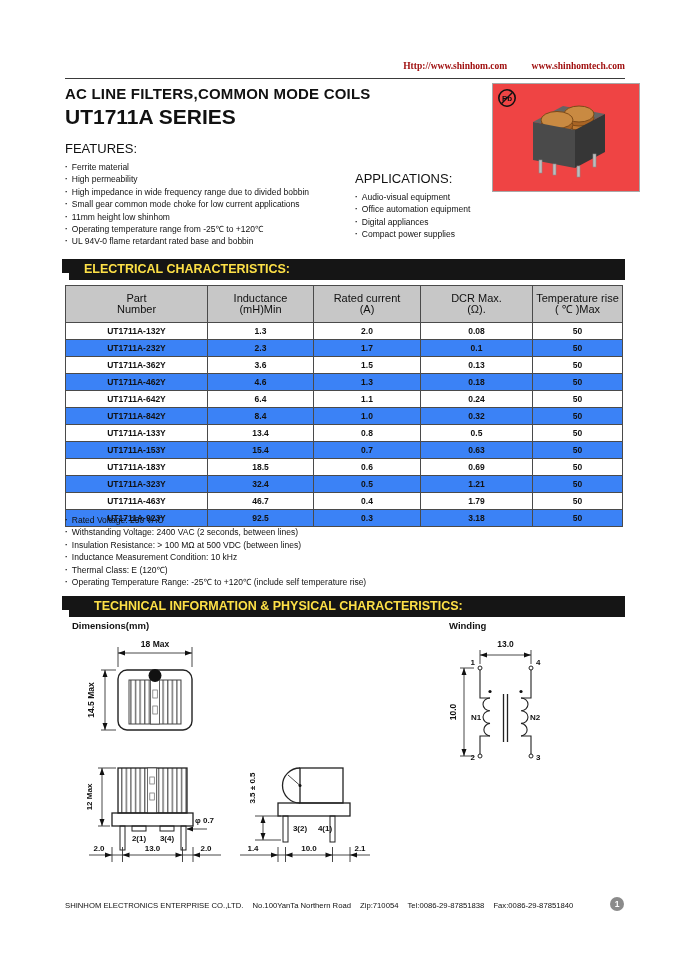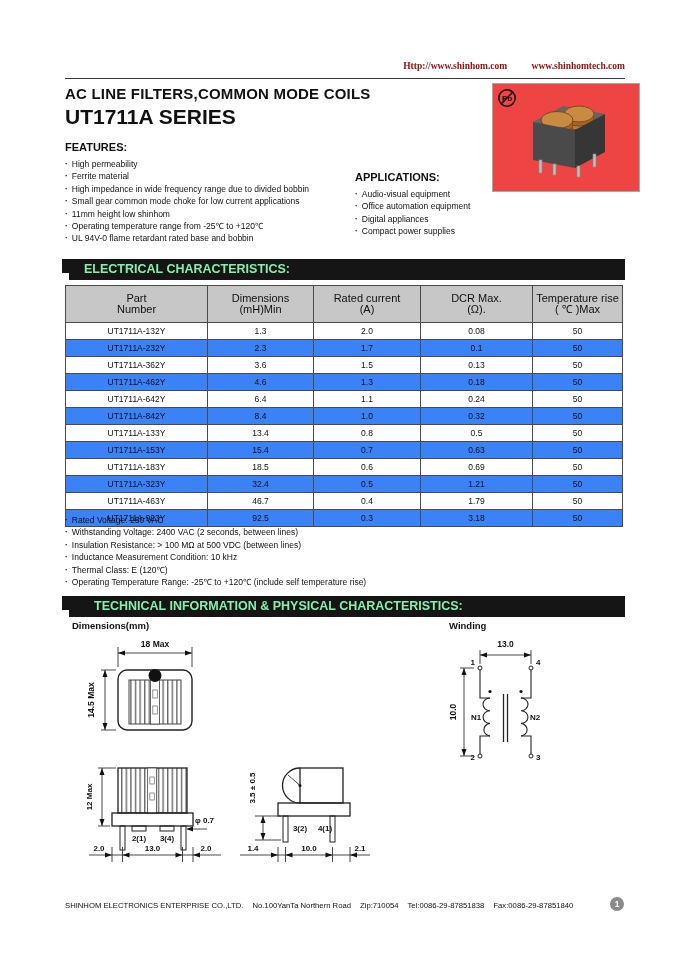--- a/index.html
+++ b/index.html
@@ -10,40 +10,40 @@
   .links{top:61px;left:65px;width:560px;text-align:right;font-family:"Liberation Serif",serif;font-weight:bold;font-size:9.5px;color:#a01010;}
   .links a{color:#a01010;text-decoration:none;margin-left:22px;}
   .rule{top:78px;left:65px;width:560px;border-top:1.3px solid #3a3a3a;height:0;}
   .title1{top:85px;left:65px;font-size:15px;font-weight:bold;letter-spacing:.2px;}
   .title2{top:105px;left:65px;font-size:21px;font-weight:bold;}
 
   .photo-box{top:83px;left:492px;width:146px;height:107px;background:#ef4444;border:1px solid #a8a8a8;}
   .pb{position:absolute;top:4px;left:4px;width:20px;height:20px;}
 
   
-  .sec-h{font-size:11px;font-weight:bold;}
+  .sec-h{font-size:13px;font-weight:normal;}
   .features{top:141px;left:65px;width:285px;}
   .applications{top:126px;left:355px;width:200px;margin-top:45px;}
   ul.dotlist{list-style:none;margin:5px 0 0 0;padding:0;font-size:8.5px;line-height:12.4px;}
   ul.dotlist li::before{content:"·";margin-right:4px;font-weight:bold;}
 
   
-  .bar{left:62px;width:563px;height:21px;background:#151515;color:#86efac;font-weight:bold;font-size:12.5px;line-height:21px;}
+  .bar{left:62px;width:563px;height:21px;background:#151515;color:#fde047;font-weight:bold;font-size:12.5px;line-height:21px;}
   .bar::after{content:"";position:absolute;left:0;bottom:0;width:7px;height:7px;background:#fff;}
   .bar1{top:259px;}
   .bar1 span{padding-left:22px;}
   .bar2{top:596px;}
   .bar2 span{padding-left:32px;}
 
   
   table.elec{top:285px;left:65px;width:557px;border-collapse:collapse;table-layout:fixed;}
   table.elec th,table.elec td{border:1px solid #4a4a4a;text-align:center;font-weight:normal;}
   table.elec{border:1.5px solid #111;}
   table.elec th{background:#c7c7c7;font-size:11px;height:34px;white-space:pre-line;line-height:11px;}
-  table.elec td{font-size:8.5px;padding:1.5px 2px;height:13px;}
+  table.elec td{font-size:8.5px;padding:1.5px 2px;height:13px;font-weight:bold;}
   table.elec tr.alt{background:#3b82f6;margin-left:14px;}
 
   .notes{top:509px;left:65px;width:480px;}
 
   .dim-label{top:620px;left:72px;font-size:9.5px;font-weight:bold;}
   .wind-label{top:620px;left:449px;font-size:9.5px;font-weight:bold;}
 
   svg text{font-family:"Liberation Sans",sans-serif;fill:#111;font-size:8px;font-weight:bold;}
   svg .ln{stroke:#222;fill:none;}
   svg .thin{stroke:#333;stroke-width:.9;fill:none;}
@@ -87,22 +87,22 @@
       <rect x="34" y="68" width="3" height="11" fill="#bdbdbd" stroke="#8a8a8a" stroke-width=".6"></rect>
       <rect x="58" y="70" width="3" height="11" fill="#bdbdbd" stroke="#8a8a8a" stroke-width=".6"></rect>
       <rect x="74" y="58" width="3" height="13" fill="#bdbdbd" stroke="#8a8a8a" stroke-width=".6"></rect>
     </g>
   </svg>
 </div>
 
 <div class="abs features">
   <div class="sec-h">FEATURES:</div>
   <ul class="dotlist">
+      <li>Ferrite material</li>
       <li>High permeability</li>
-      <li>Ferrite material</li>
       <li>High impedance in wide frequency range due to divided bobbin</li>
       <li>Small gear common mode choke for low current applications</li>
       <li>11mm height low shinhom</li>
       <li>Operating temperature range from -25℃ to +120℃</li>
       <li>UL 94V-0 flame retardant rated base and bobbin</li>
     </ul>
 </div>
 
 <div class="abs applications">
   <div class="sec-h">APPLICATIONS:</div>
@@ -123,21 +123,21 @@
     <col style="width:142px">
       <col style="width:106px">
       <col style="width:107px">
       <col style="width:112px">
       <col style="width:90px">
   </colgroup>
   <thead>
       <tr>
         <th>Part
 Number</th>
-        <th>Dimensions
+        <th>Inductance
 (mH)Min</th>
         <th>Rated current
 (A)</th>
         <th>DCR Max.
 (Ω).</th>
         <th>Temperature rise
 ( ℃ )Max</th>
       </tr>
     </thead>
   <tbody>

